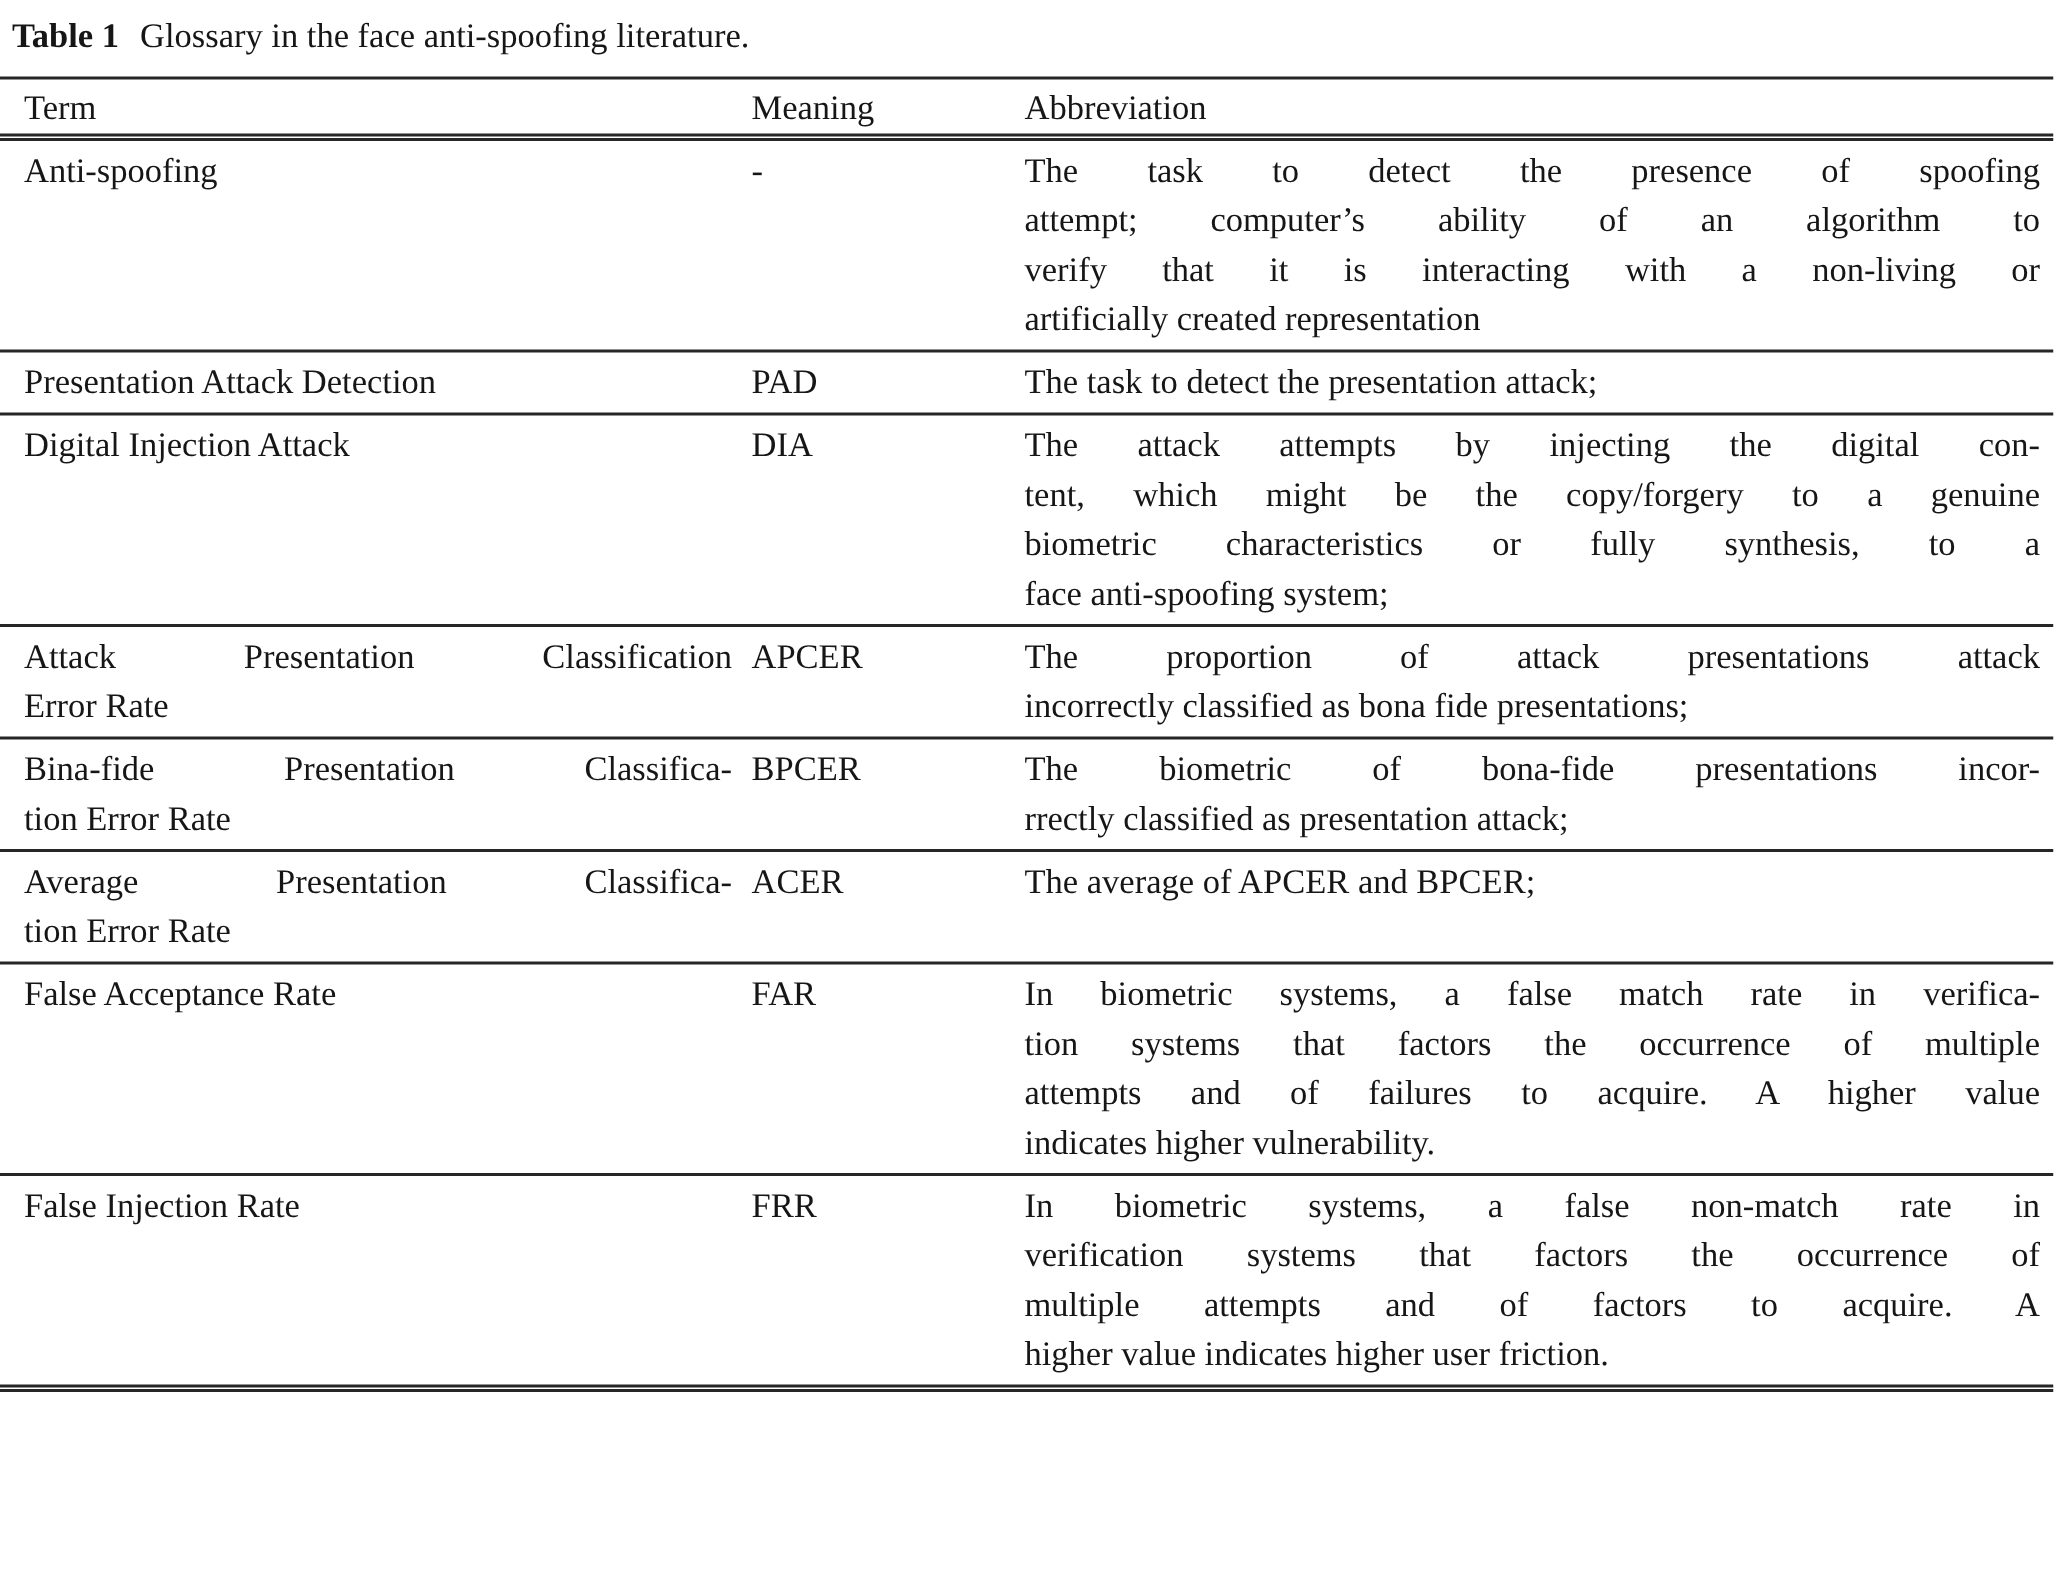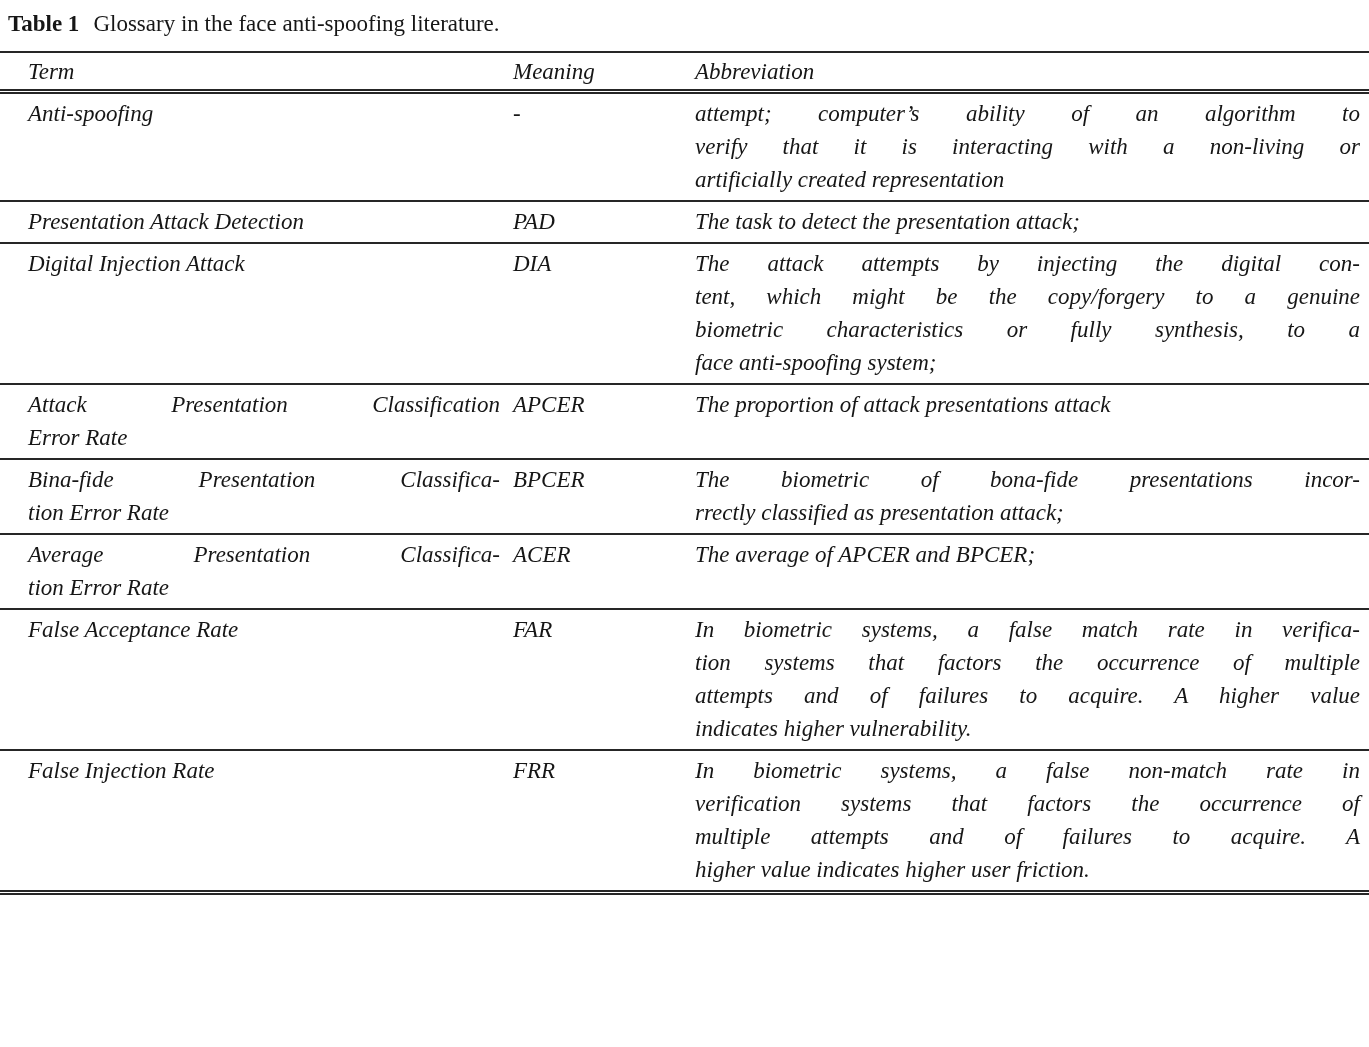--- a/index.html
+++ b/index.html
@@ -43,22 +43,21 @@
   .rule-double {
     height: 5px;
     border-top: 2px solid var(--rule);
     border-bottom: 2px solid var(--rule);
   }
 
   
   .grid-row {
     display: grid;
     grid-template-columns: 485px 182px 1fr;
-    padding: 0 9px 0 28px;
-    font-style: italic;
+    padding: 0 9px 0 16px;
   }
   .header-row .cell {
     padding-top: 5px;
     padding-bottom: 4px;
     line-height: 27px;
   }
   .trow .cell {
     padding-top: 3px;
     padding-bottom: 4px;
   }
@@ -97,20 +96,21 @@
 
   <div class="rule-double"></div>
 
   <div id="table-body">
   <div class="grid-row trow">
     <div class="cell cell-term">
           <div class="jline">Anti-spoofing</div>
         </div>
     <div class="cell cell-abbr">-</div>
     <div class="cell cell-meaning">
+          <div class="jline">The task to detect the presence of spoofing</div>
           <div class="jline">attempt; computer’s ability of an algorithm to</div>
           <div class="jline">verify that it is interacting with a non-living or</div>
           <div class="jline">artificially created representation</div>
         </div>
   </div>
 
 
   <div class="grid-row trow">
     <div class="cell cell-term">
           <div class="jline">Presentation Attack Detection</div>
@@ -135,20 +135,21 @@
   </div>
 
   <div class="grid-row trow">
     <div class="cell cell-term">
           <div class="jline">Attack Presentation Classification</div>
           <div class="jline">Error Rate</div>
         </div>
     <div class="cell cell-abbr">APCER</div>
     <div class="cell cell-meaning">
           <div class="jline">The proportion of attack presentations attack</div>
+          <div class="jline">incorrectly classified as bona fide presentations;</div>
         </div>
   </div>
 
   <div class="grid-row trow">
     <div class="cell cell-term">
           <div class="jline">Bina-fide Presentation Classifica-</div>
           <div class="jline">tion Error Rate</div>
         </div>
     <div class="cell cell-abbr">BPCER</div>
     <div class="cell cell-meaning">
@@ -182,21 +183,21 @@
   </div>
 
   <div class="grid-row trow">
     <div class="cell cell-term">
           <div class="jline">False Injection Rate</div>
         </div>
     <div class="cell cell-abbr">FRR</div>
     <div class="cell cell-meaning">
           <div class="jline">In biometric systems, a false non-match rate in</div>
           <div class="jline">verification systems that factors the occurrence of</div>
-          <div class="jline">multiple attempts and of failures to acquire. A</div>
+          <div class="jline">multiple attempts and of factors to acquire. A</div>
           <div class="jline">higher value indicates higher user friction.</div>
         </div>
   </div>
 </div>
 
   <div class="rule-double"></div>
 
 </div>
 
 </body></html>

